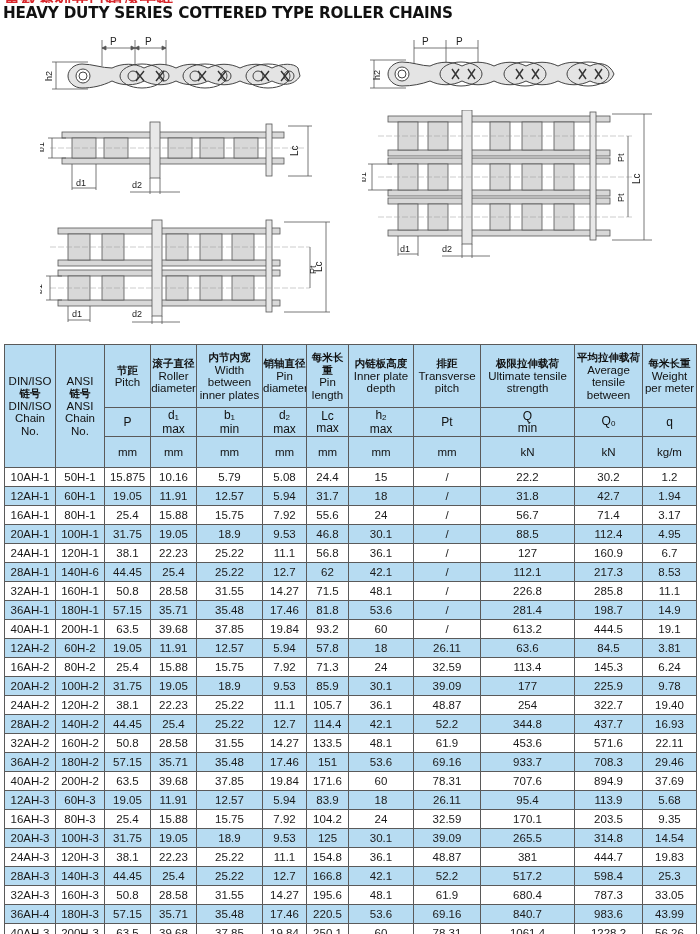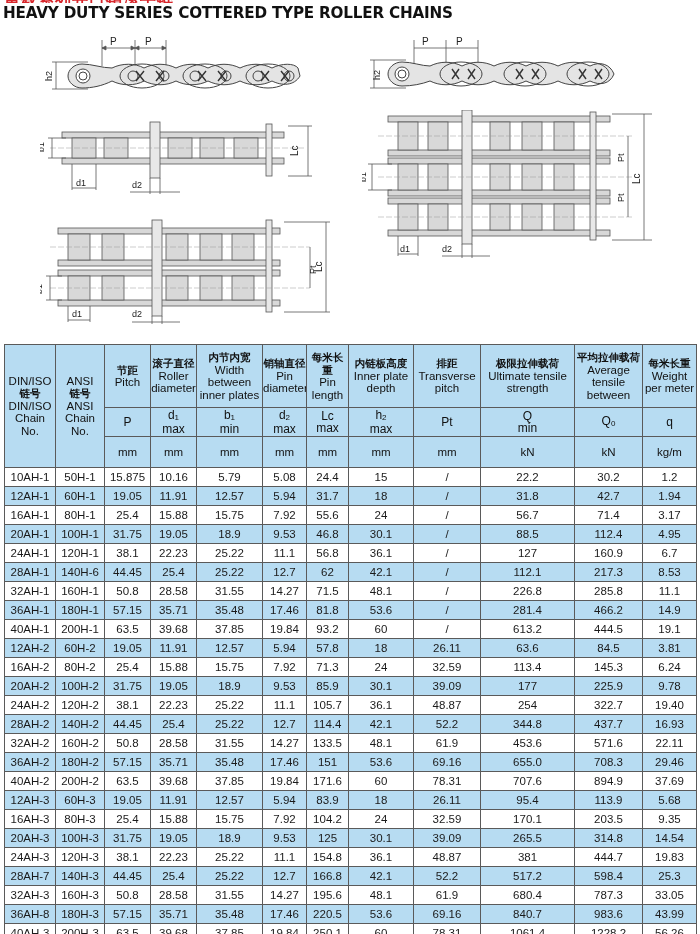--- a/index.html
+++ b/index.html
@@ -451,21 +451,21 @@
         <td>36AH-1</td>
         <td>180H-1</td>
         <td>57.15</td>
         <td>35.71</td>
         <td>35.48</td>
         <td>17.46</td>
         <td>81.8</td>
         <td>53.6</td>
         <td>/</td>
         <td>281.4</td>
-        <td>466.2</td>
+        <td>198.7</td>
         <td>14.9</td>
       </tr>
       <tr class="white">
         <td>40AH-1</td>
         <td>200H-1</td>
         <td>63.5</td>
         <td>39.68</td>
         <td>37.85</td>
         <td>19.84</td>
         <td>93.2</td>
@@ -562,21 +562,21 @@
       <tr class="blue">
         <td>36AH-2</td>
         <td>180H-2</td>
         <td>57.15</td>
         <td>35.71</td>
         <td>35.48</td>
         <td>17.46</td>
         <td>151</td>
         <td>53.6</td>
         <td>69.16</td>
-        <td>655.0</td>
+        <td>933.7</td>
         <td>708.3</td>
         <td>29.46</td>
       </tr>
       <tr class="white">
         <td>40AH-2</td>
         <td>200H-2</td>
         <td>63.5</td>
         <td>39.68</td>
         <td>37.85</td>
         <td>19.84</td>
@@ -637,21 +637,21 @@
         <td>25.22</td>
         <td>11.1</td>
         <td>154.8</td>
         <td>36.1</td>
         <td>48.87</td>
         <td>381</td>
         <td>444.7</td>
         <td>19.83</td>
       </tr>
       <tr class="blue">
-        <td>28AH-7</td>
+        <td>28AH-3</td>
         <td>140H-3</td>
         <td>44.45</td>
         <td>25.4</td>
         <td>25.22</td>
         <td>12.7</td>
         <td>166.8</td>
         <td>42.1</td>
         <td>52.2</td>
         <td>517.2</td>
         <td>598.4</td>
@@ -665,21 +665,21 @@
         <td>31.55</td>
         <td>14.27</td>
         <td>195.6</td>
         <td>48.1</td>
         <td>61.9</td>
         <td>680.4</td>
         <td>787.3</td>
         <td>33.05</td>
       </tr>
       <tr class="blue">
-        <td>36AH-8</td>
+        <td>36AH-4</td>
         <td>180H-3</td>
         <td>57.15</td>
         <td>35.71</td>
         <td>35.48</td>
         <td>17.46</td>
         <td>220.5</td>
         <td>53.6</td>
         <td>69.16</td>
         <td>840.7</td>
         <td>983.6</td>

